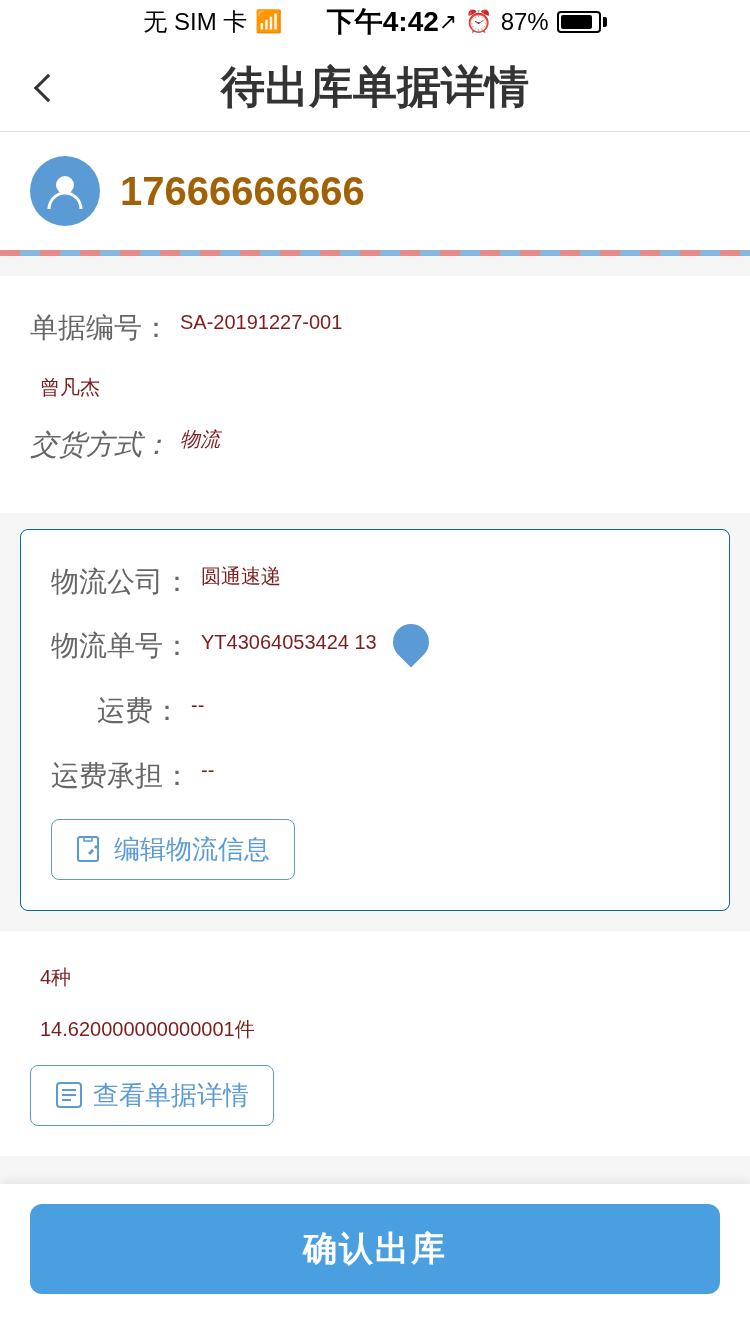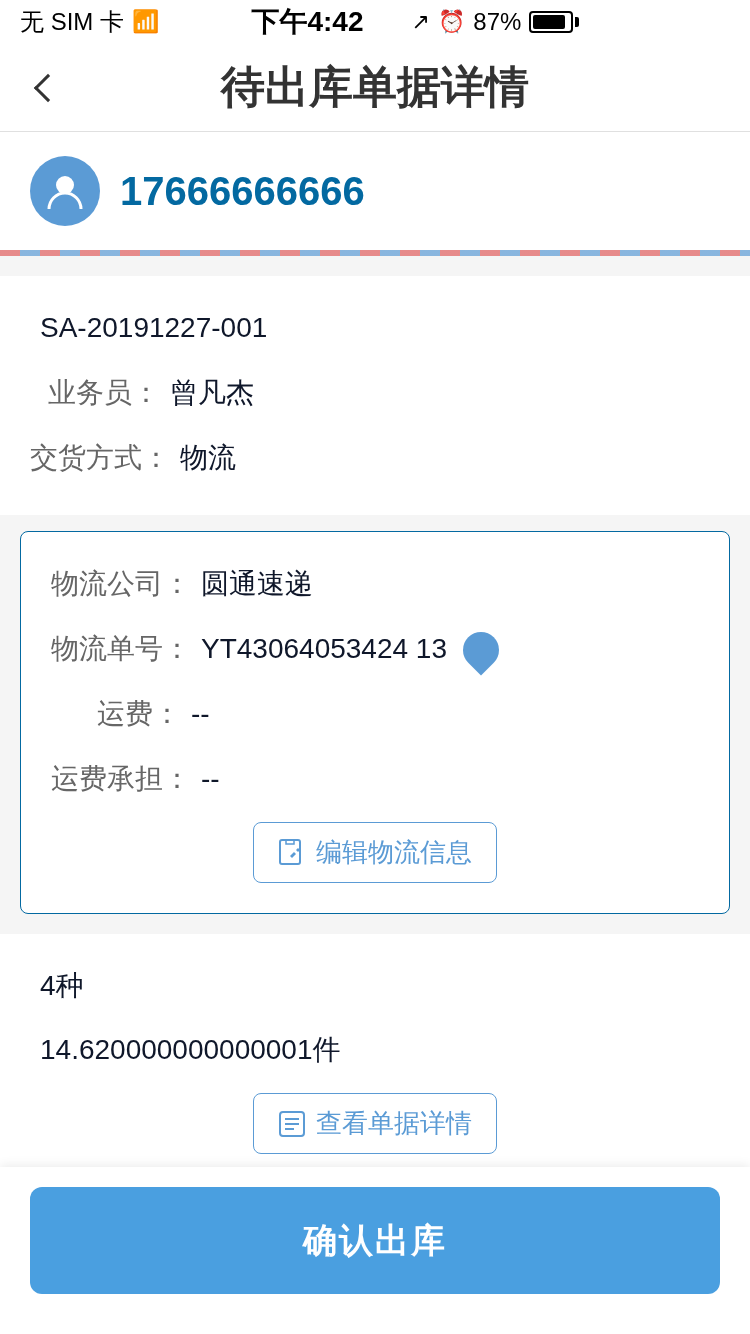--- a/index.html
+++ b/index.html
@@ -9,28 +9,27 @@
       min-height: 1334px;
       font-family: -apple-system, "PingFang SC", "Helvetica Neue", Arial, sans-serif;
       background: #f5f5f5;
       font-size: 28px;
       color: #333;
     }
 
     
     .status-bar {
       display: flex;
-      justify-content: flex-start;
+      justify-content: center;
       align-items: center;
       height: 44px;
       background: #fff;
       padding: 0 20px;
       font-size: 24px;
       color: #000;
-      gap: 48px;
     }
     .status-left { display: flex; align-items: center; gap: 8px; }
     .status-right { display: flex; align-items: center; gap: 8px; }
     .wifi-icon { font-size: 22px; }
     .battery-bar {
       display: inline-flex;
       align-items: center;
       gap: 2px;
     }
     .battery-body {
@@ -118,47 +117,47 @@
       flex-shrink: 0;
     }
     .avatar-icon {
       width: 40px;
       height: 40px;
       fill: #fff;
     }
     .customer-phone {
       font-size: 40px;
       font-weight: 600;
-      color: #0369a1;
+      color: #a16207;
     }
 
     
     .section-card {
       background: #fff;
       margin-top: 20px;
       padding: 30px;
     }
 
     .info-row {
       display: flex;
       align-items: flex-start;
       margin-bottom: 20px;
       line-height: 1.6;
     }
-    .info-row:last-child { margin-bottom: 5px; }
+    .info-row:last-child { margin-bottom: 15px; font-style: italic; }
     .info-label {
       color: #666;
       font-size: 28px;
       min-width: 130px;
       text-align: right;
       flex-shrink: 0;
     }
     .info-value {
-      color: #0f172a;
-      font-size: 28px;
+      color: #7f1d1d;
+      font-size: 20px;
       margin-left: 10px;
       flex: 1;
     }
     .info-value.with-icon {
       display: flex;
       align-items: center;
       gap: 16px;
     }
     .location-icon {
       width: 36px;
@@ -183,21 +182,21 @@
       cursor: pointer;
       background: #fff;
     }
     .edit-icon-wrap {
       width: 28px;
       height: 28px;
       flex-shrink: 0;
     }
     .btn-row {
       display: flex;
-      justify-content: center;
+      justify-content: flex-start;
       margin-top: 20px;
     }
 
     
     .goods-section {
       background: #fff;
       padding: 30px;
       margin-top: 20px;
     }
 
@@ -220,21 +219,21 @@
       position: fixed;
       bottom: 0;
       left: 0;
       width: 750px;
       background: #fff;
       padding: 20px 30px 40px;
       box-shadow: 0 -2px 10px rgba(0,0,0,0.08);
     }
     .confirm-btn {
       width: 100%;
-      height: 107px;
+      height: 90px;
       background: #4A9FE0;
       border: none;
       border-radius: 12px;
       color: #fff;
       font-size: 34px;
       font-weight: 600;
       cursor: pointer;
       letter-spacing: 2px;
     }
 
@@ -279,24 +278,24 @@
       <path d="M4 38c0-8.837 7.163-16 16-16s16 7.163 16 16" stroke="white" stroke-width="3" fill="none"></path>
     </svg>
   </div>
   <div class="customer-phone">17666666666</div>
 </div>
 
 <div class="dashed-divider"></div>
 
 <div class="section-card">
   <div class="info-row">
+    <span class="info-label">单据编号：</span>
     <span class="info-value">SA-20191227-001</span>
   </div>
   <div class="info-row">
-    <span class="info-label">业务员：</span>
     <span class="info-value">曾凡杰</span>
   </div>
   <div class="info-row">
     <span class="info-label">交货方式：</span>
     <span class="info-value">物流</span>
   </div>
 </div>
 
 <div class="section-card" style="margin-top:16px;border:1px solid #0369a1;border-radius:8px;margin-left:20px;margin-right:20px;">
   <div class="info-row">

